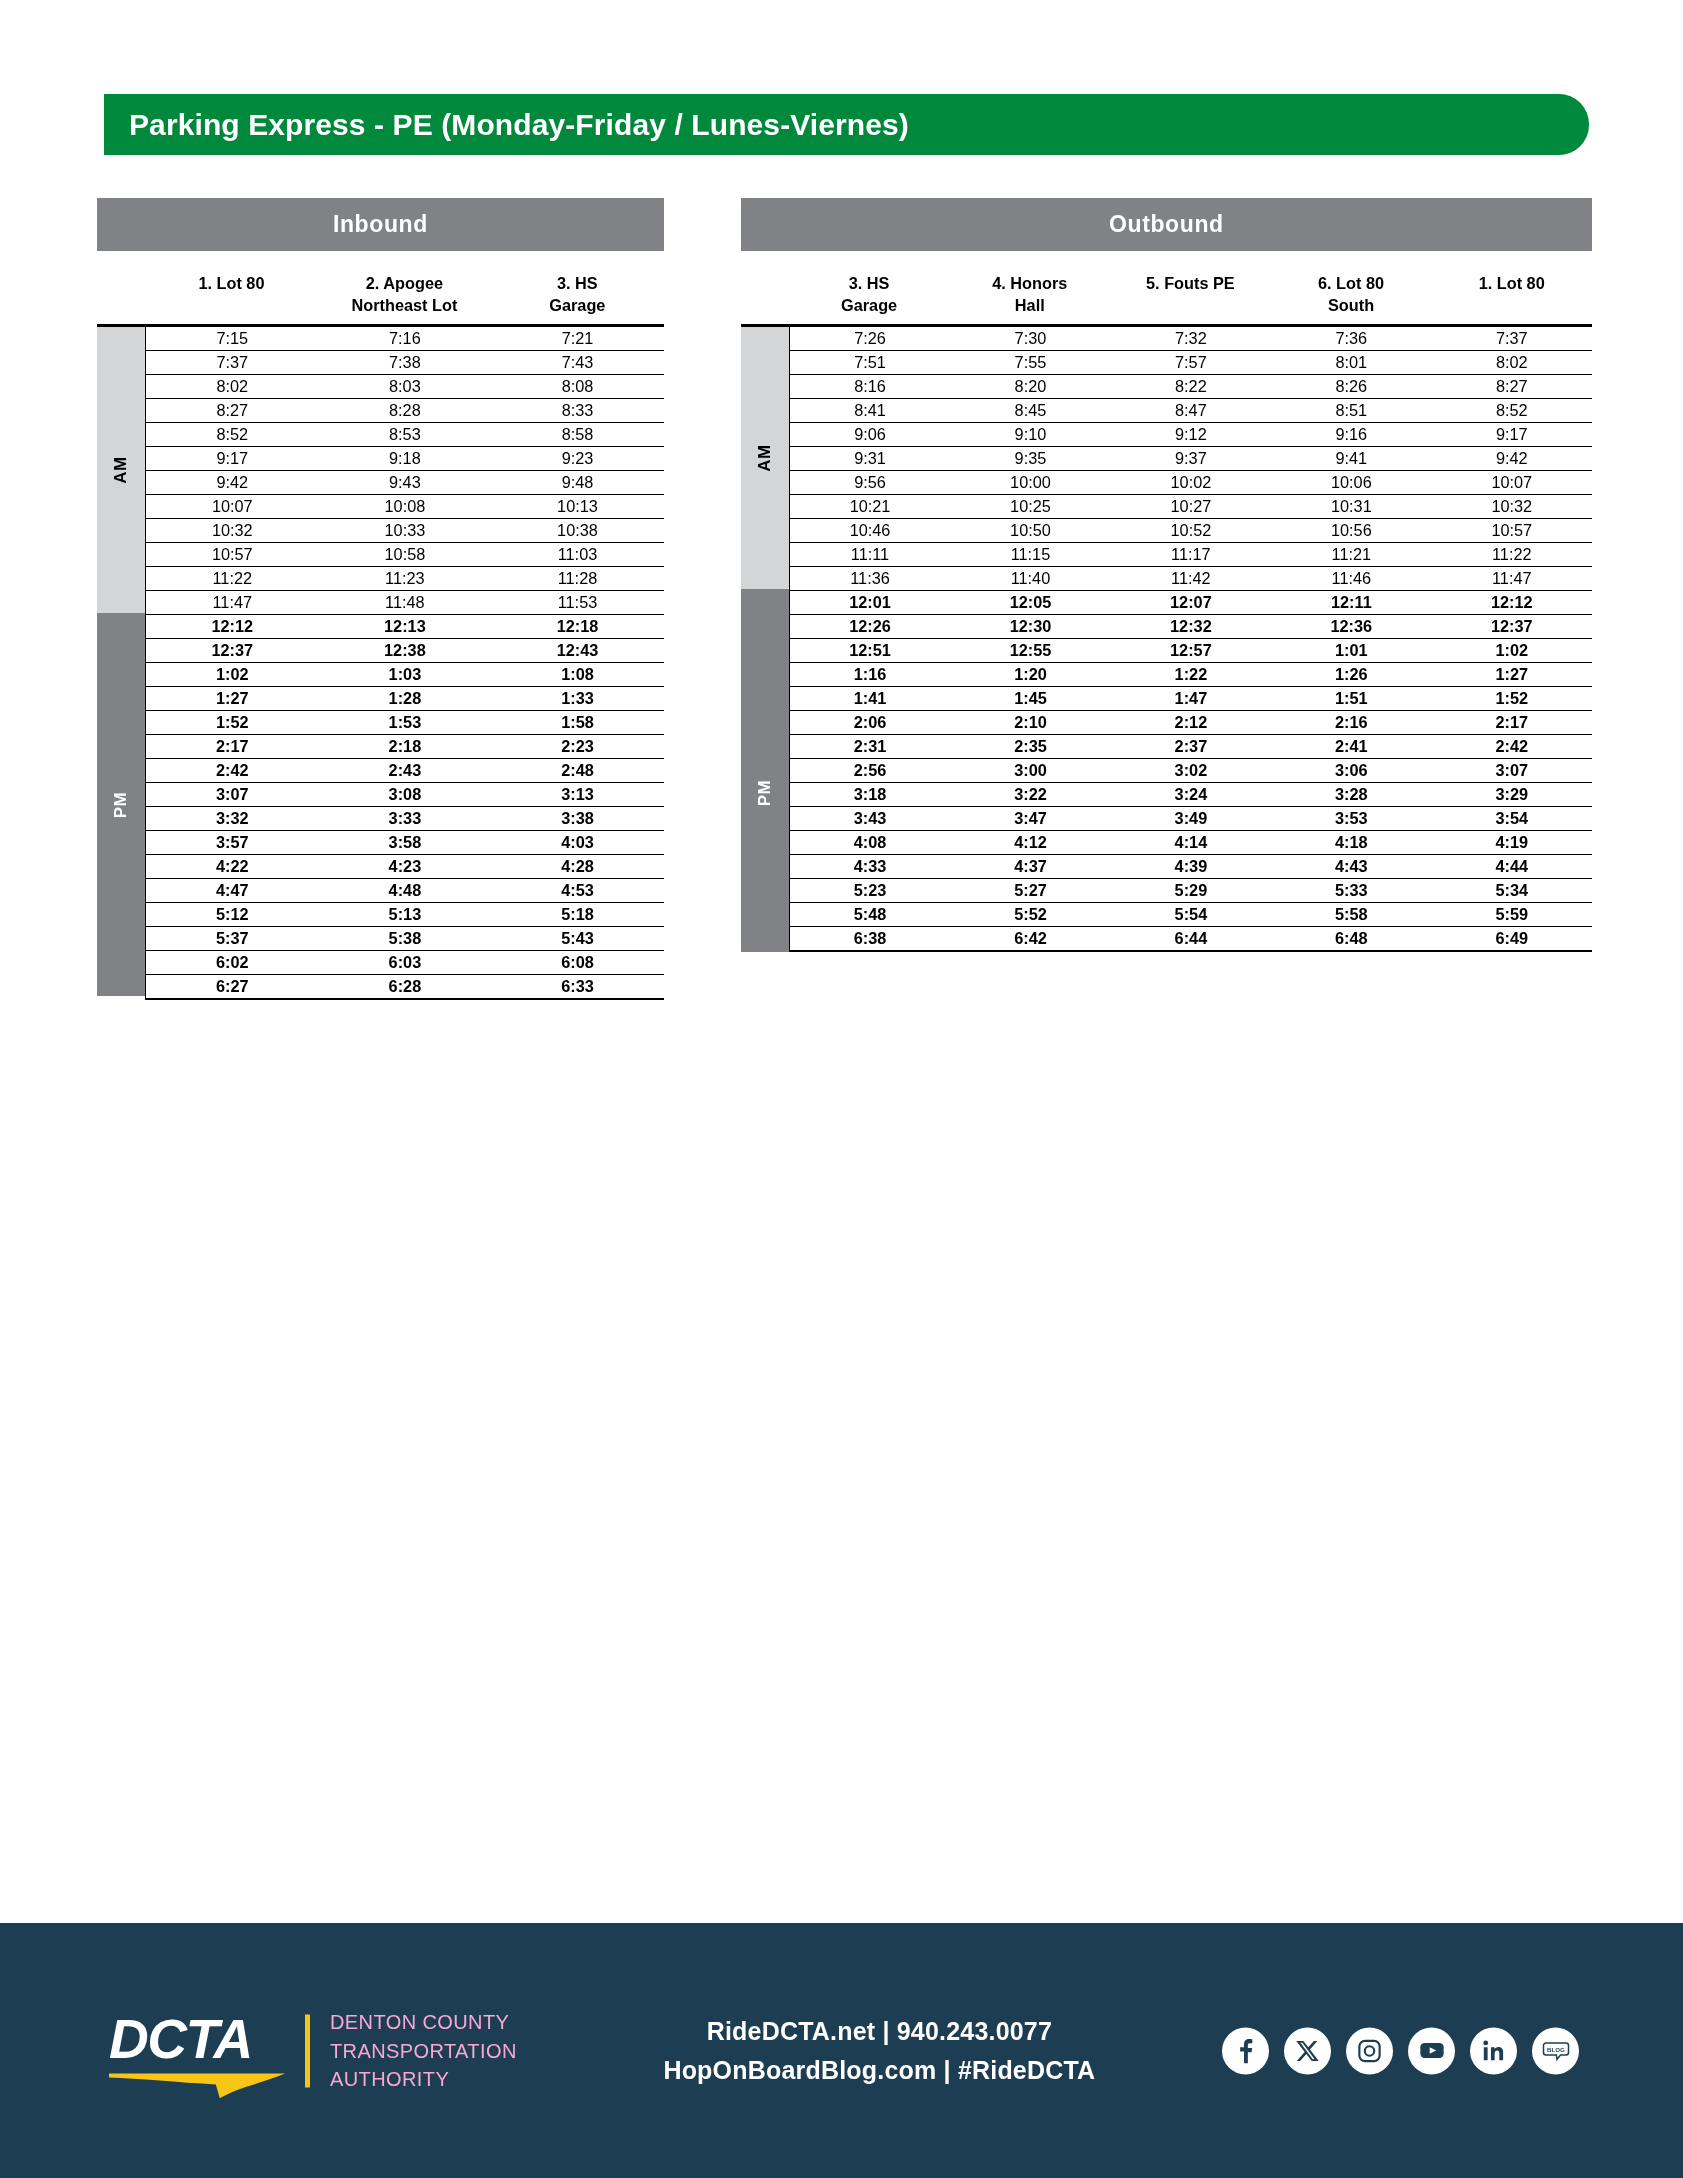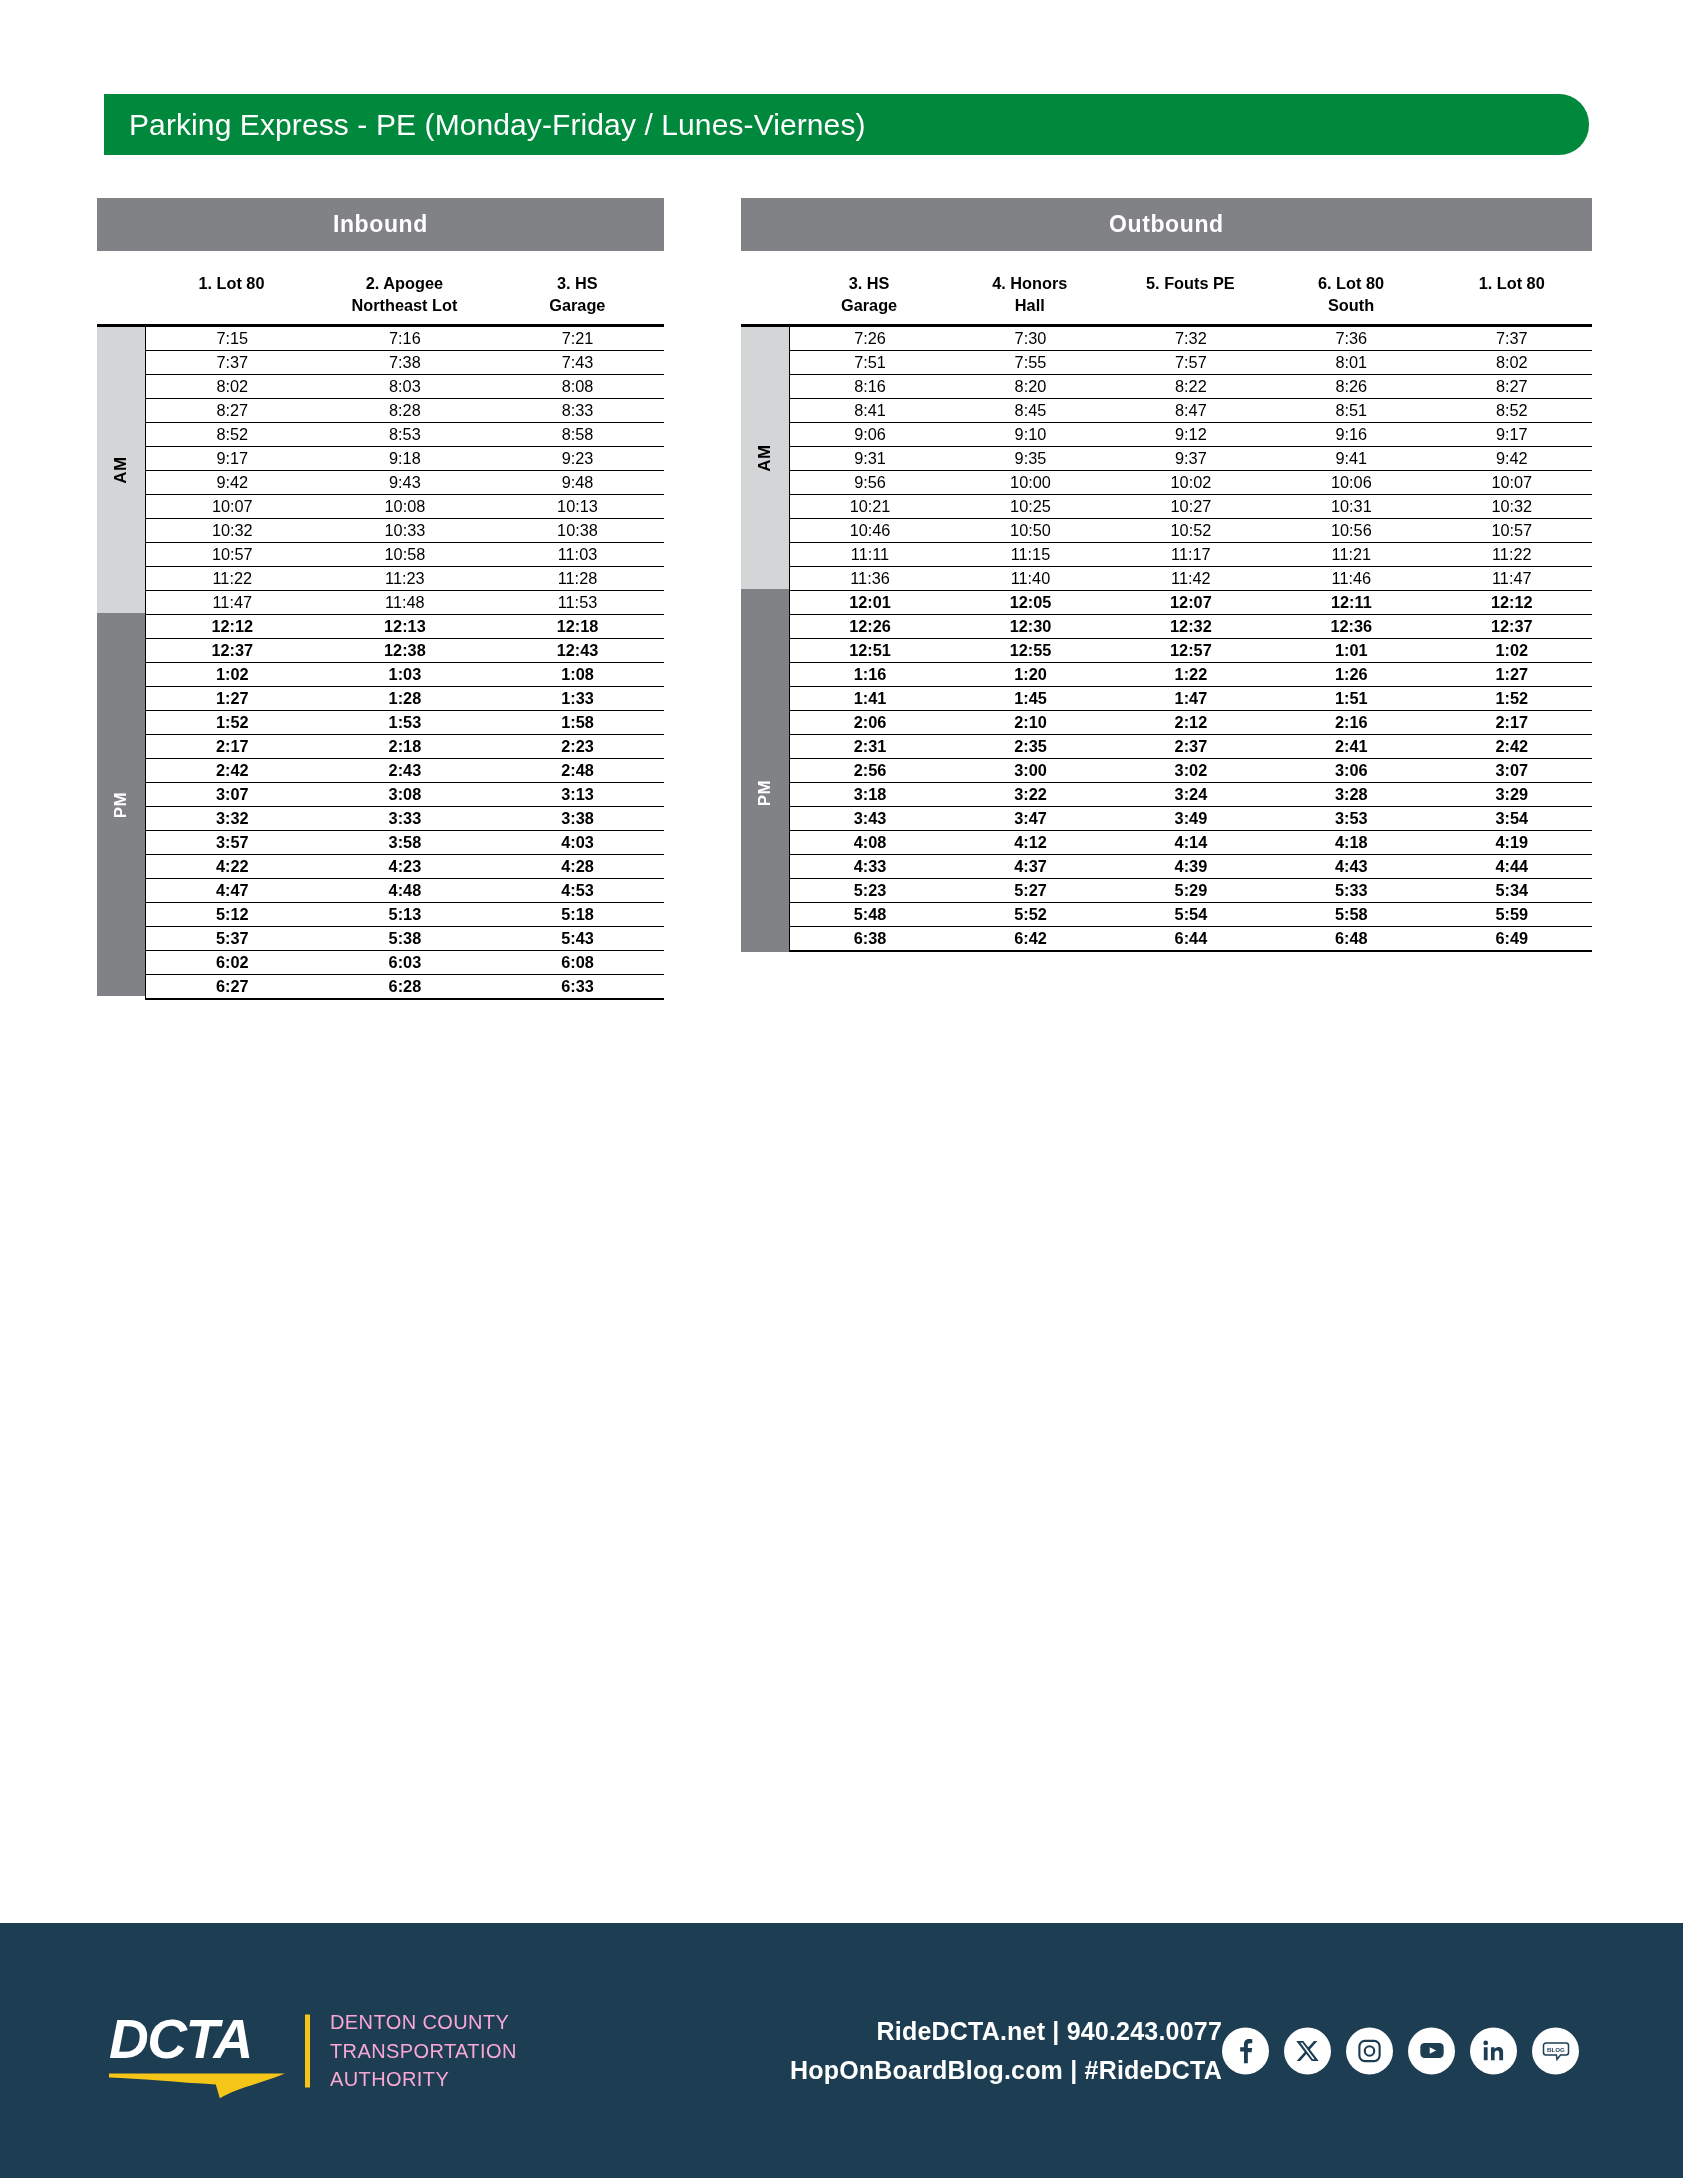--- a/index.html
+++ b/index.html
@@ -23,21 +23,21 @@
     width: 1485px;
     height: 61px;
     background: #00893d;
     border-radius: 0 30px 30px 0;
     display: flex;
     align-items: center;
   }
   .title-text {
     color: #ffffff;
     font-size: 30px;
-    font-weight: normal;
+    font-weight: bold;
     letter-spacing: 0.1px;
     padding-left: 25px;
     white-space: nowrap;
   }
 
   
   .schedules {
     position: absolute;
     left: 97px;
     top: 198px;
@@ -191,21 +191,21 @@
   }
   .logo-lines {
     color: #f9a8d4;
     font-size: 20px;
     line-height: 1.42;
     letter-spacing: 0.4px;
   }
 
   .contact-block {
     flex: 1 1 auto;
-    text-align: right;
+    text-align: center;
     color: #ffffff;
     margin-left: 20px;
   }
   .contact-line {
     font-size: 25px;
     font-weight: bold;
     line-height: 1.55;
     letter-spacing: 0.2px;
   }
 

